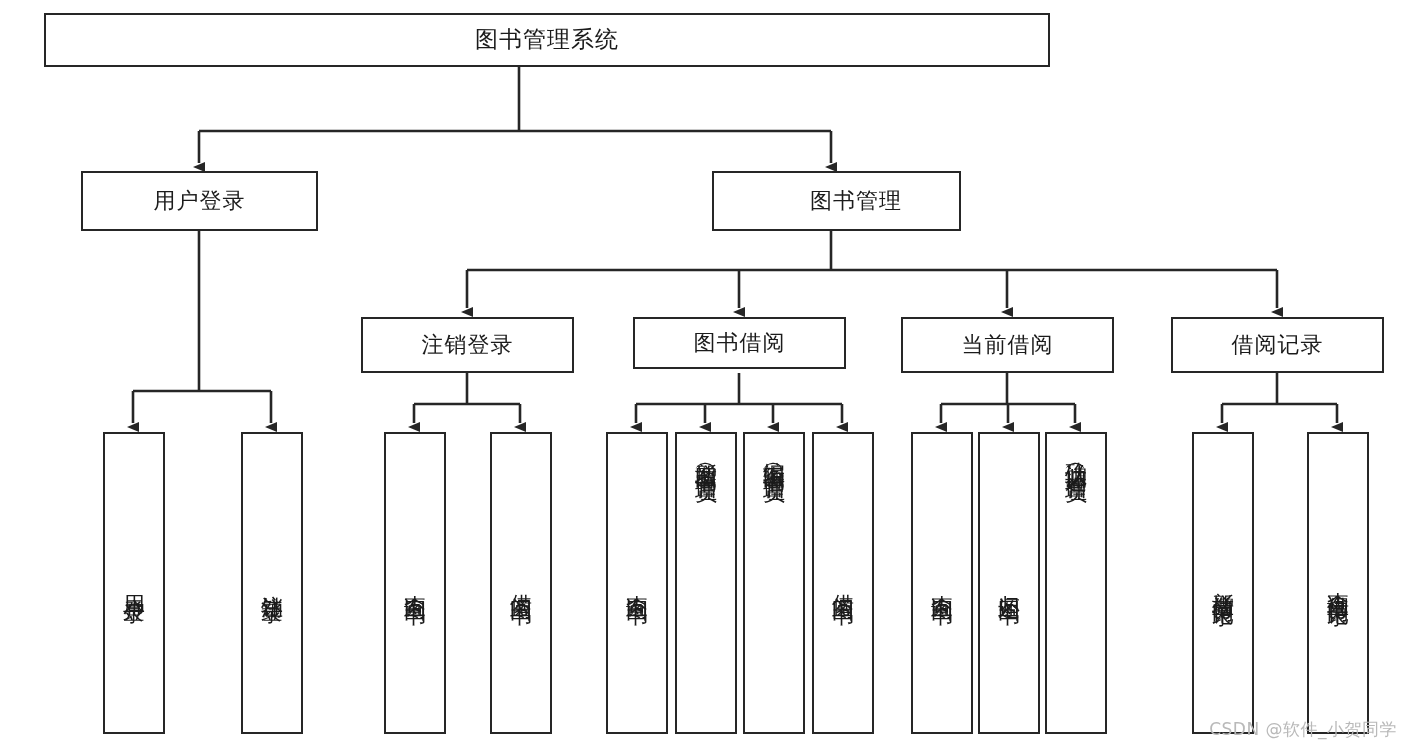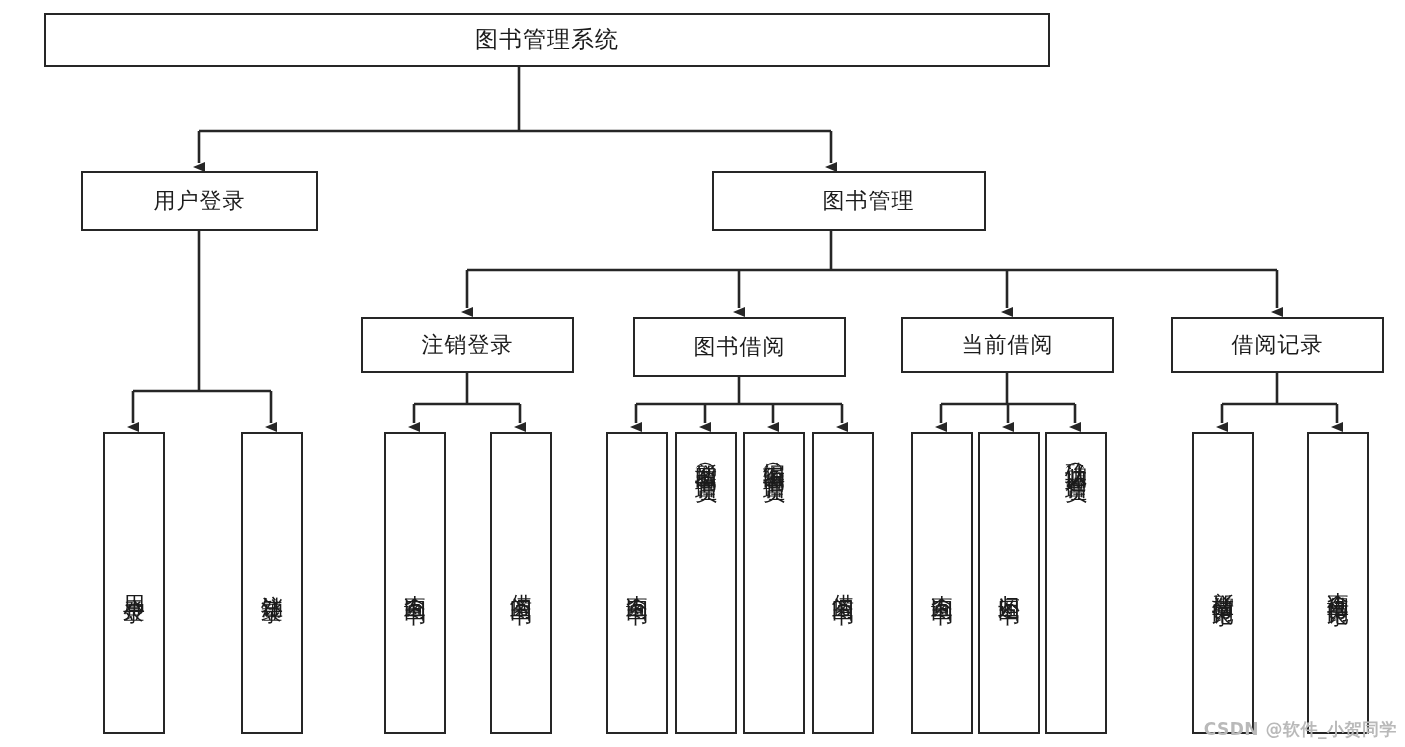--- a/index.html
+++ b/index.html
@@ -67,21 +67,20 @@
   }
   #watermark {
     position: absolute;
     right: 8px;
     bottom: 6px;
     font-size: 17px;
     color: #b9b9b9;
     white-space: nowrap;
     z-index: 5;
     letter-spacing: 0.5px;
-    font-weight: bold;
   }
 </style>
 </head>
 <body>
 
 <div id="diagram-root">
 
   <svg id="diagram-svg" viewBox="0 0 1405 747" xmlns="http://www.w3.org/2000/svg">
     <defs>
       <marker id="arrow" markerWidth="10" markerHeight="12" refX="1" refY="6" orient="auto" markerUnits="userSpaceOnUse">
@@ -136,29 +135,29 @@
   </svg>
 
   <div class="node horizontal root" style="left:16px; top:13px; width:1006px; height:54px;margin-left:28px;">
     <span class="label">图书管理系统</span>
   </div>
 
   <div class="node horizontal" style="left:81px; top:171px; width:237px; height:60px;">
     <span class="label">用户登录</span>
   </div>
 
-  <div class="node horizontal" style="left:712px; top:171px; width:274px; height:60px;padding-left:39px;">
+  <div class="node horizontal" style="left:712px; top:171px; width:249px; height:60px;padding-left:39px;">
     <span class="label">图书管理</span>
   </div>
 
   <div class="node horizontal" style="left:361px; top:317px; width:213px; height:56px;">
     <span class="label">注销登录</span>
   </div>
 
-  <div class="node horizontal" style="left:633px; top:317px; width:213px; height:60px;">
+  <div class="node horizontal" style="left:633px; top:317px; width:213px; height:52px;">
     <span class="label">图书借阅</span>
   </div>
 
   <div class="node horizontal" style="left:901px; top:317px; width:213px; height:56px;">
     <span class="label">当前借阅</span>
   </div>
 
   <div class="node horizontal" style="left:1171px; top:317px; width:213px; height:56px;">
     <span class="label">借阅记录</span>
   </div>

